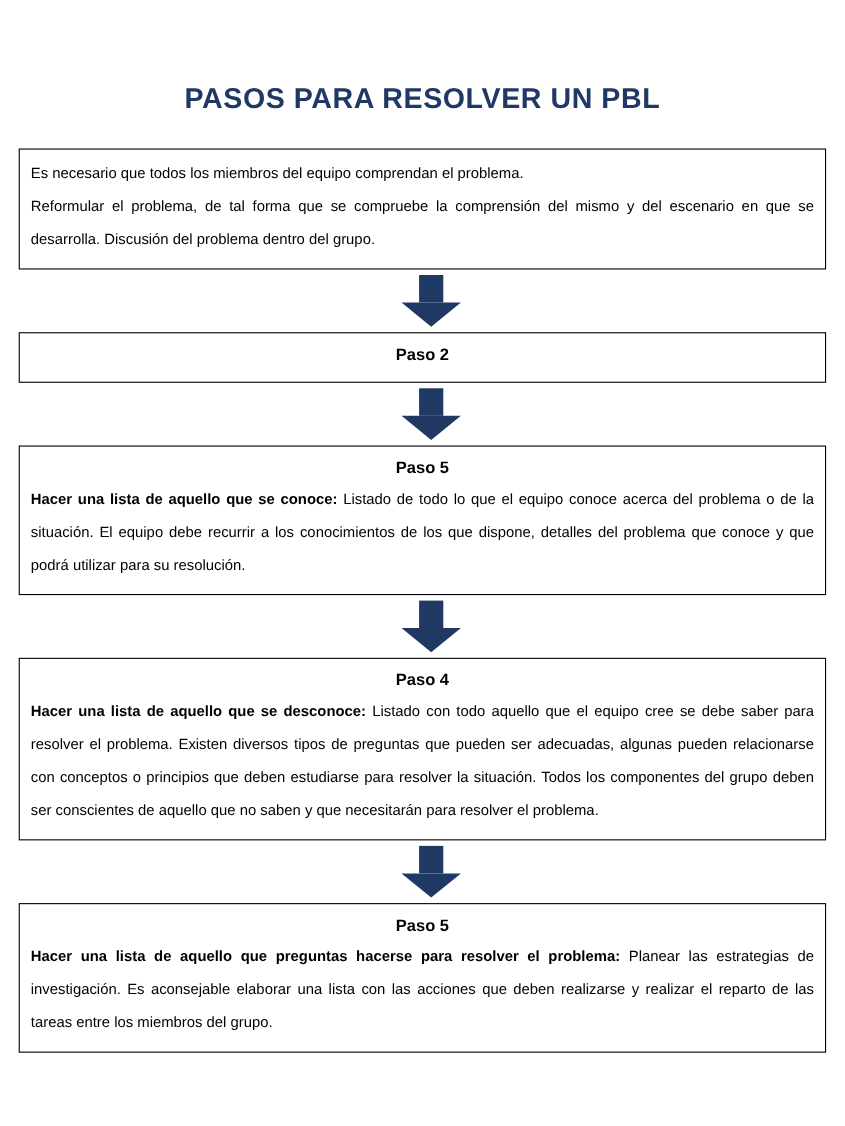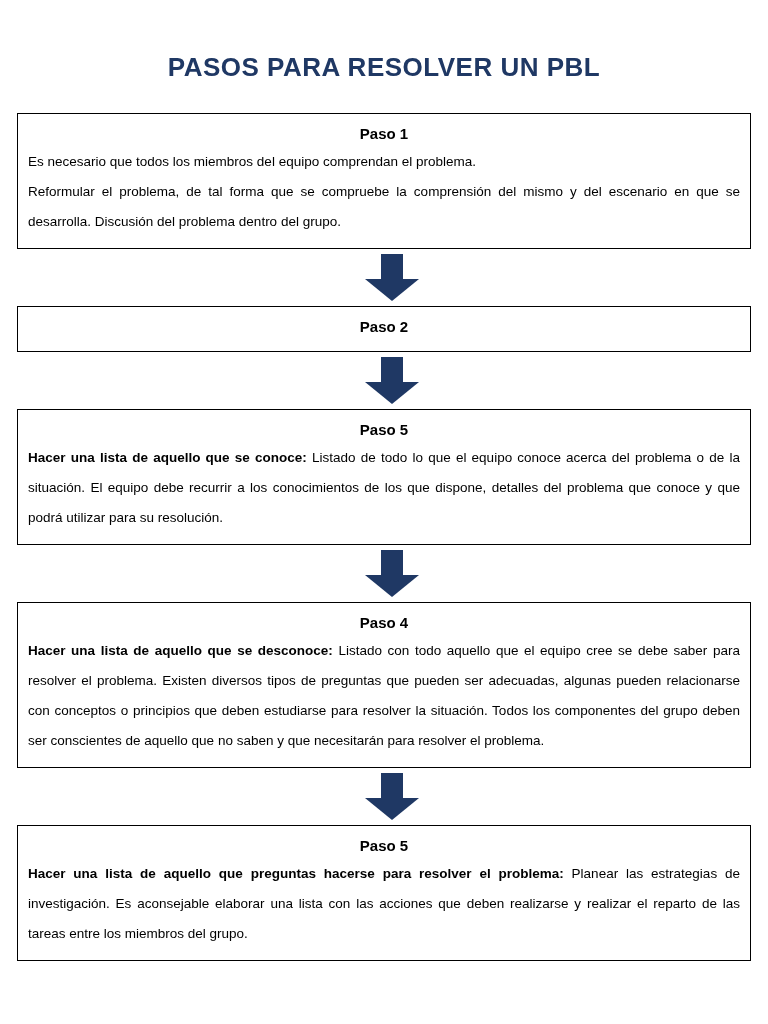--- a/index.html
+++ b/index.html
@@ -10,21 +10,21 @@
   body {
     width: 768px;
     height: 1024px;
     overflow: hidden;
     font-family: "Liberation Sans", "DejaVu Sans", sans-serif;
     color: #000000;
     position: relative;
   }
   .page-title {
     margin: 0;
-    padding-top: 52px;
+    padding-top: 74px;
     text-align: center;
     font-size: 26px;
     font-weight: bold;
     color: #1f3864;
     letter-spacing: 0.5px;
   }
   .flow {
     margin-top: 30px;
   }
   .step-box {
@@ -79,21 +79,20 @@
   }
 </style>
 </head>
 <body>
 
 <h1 class="page-title">PASOS PARA RESOLVER UN PBL</h1>
 
 <div class="flow">
 
   <div class="step-box">
-    <div class="step-heading">Paso 1</div>
     <div class="step-body">
       <p>Es necesario que todos los miembros del equipo comprendan el problema.</p>
       <p>Reformular el problema, de tal forma que se compruebe la comprensión del mismo y del escenario en que se desarrolla. Discusión del problema dentro del grupo.</p>
     </div>
   </div>
 
   <div class="arrow-row">
     <div class="arrow">
       <div class="stem"></div>
       <div class="head"></div>

